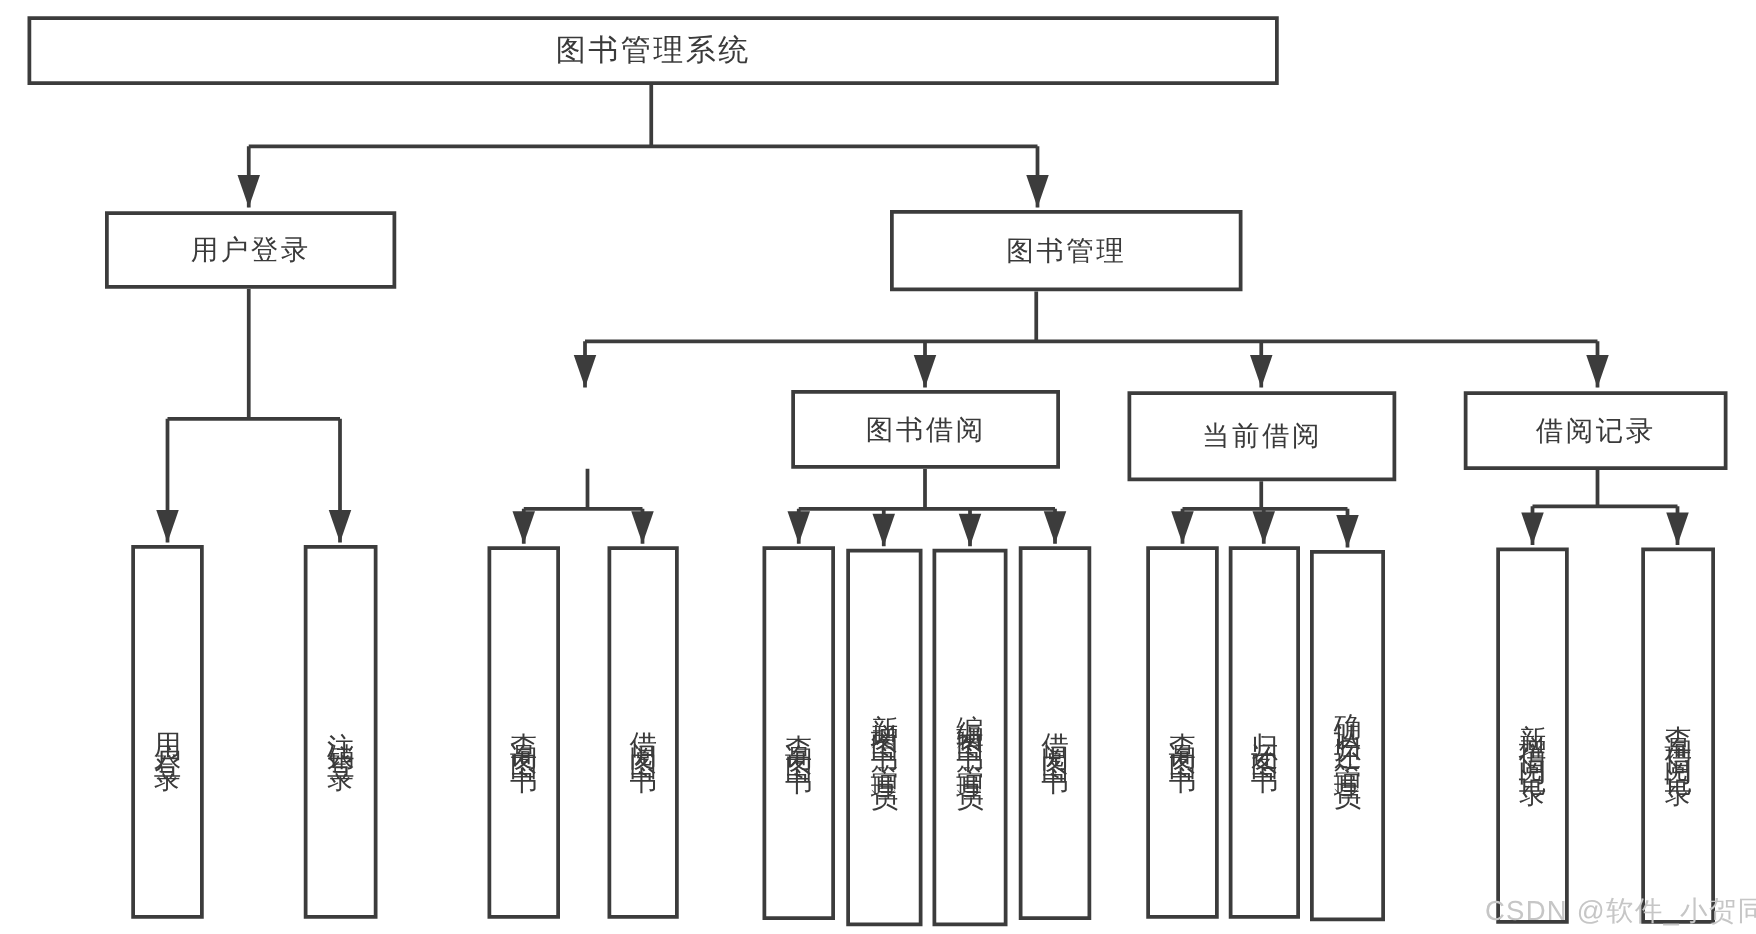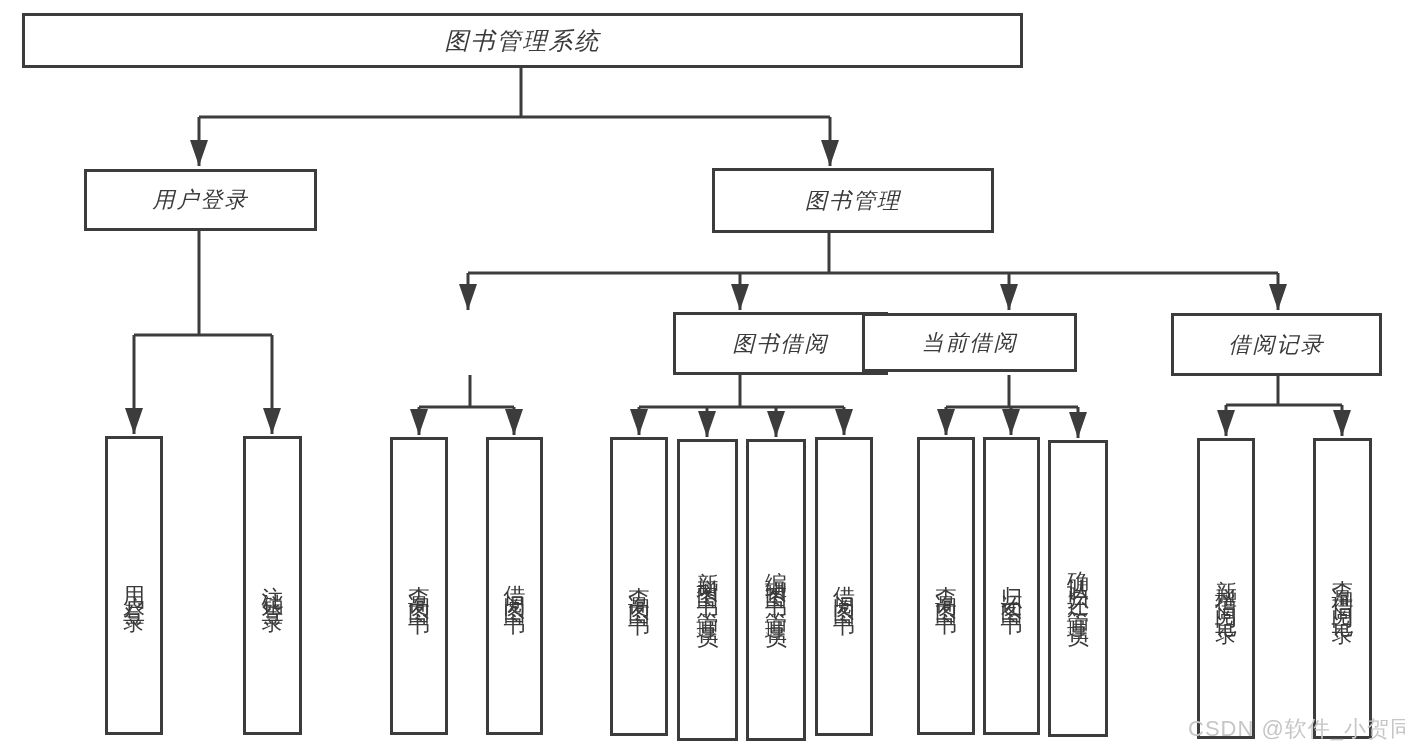--- a/index.html
+++ b/index.html
@@ -32,21 +32,20 @@
     align-items: center;
     justify-content: center;
     color: #3a3a3a;
     z-index: 2;
   }
   .box.hbox span {
     font-size: 22px;
     letter-spacing: 2px;
     white-space: nowrap;
     line-height: 1;
-    font-style: italic;
   }
   .box.root span {
     font-size: 24px;
     letter-spacing: 2px;
   }
   .box.vbox span {
     writing-mode: vertical-rl;
     text-orientation: mixed;
     font-size: 22px;
     letter-spacing: 9px;
@@ -125,24 +124,24 @@
     <span>图书管理系统</span>
   </div>
 
   <div class="box hbox" style="left:84px; top:169px; width:233px; height:62px;">
     <span>用户登录</span>
   </div>
   <div class="box hbox" style="left:712px; top:168px; width:282px; height:65px;">
     <span>图书管理</span>
   </div>
 
-  <div class="box hbox" style="left:633px; top:312px; width:215px; height:63px;margin-left:40px;">
+  <div class="box hbox" style="left:633px; top:312px; width:215px; height:63px;">
     <span>图书借阅</span>
   </div>
-  <div class="box hbox" style="left:862px; top:313px; width:215px; height:59px;">
+  <div class="box hbox" style="left:902px; top:313px; width:215px; height:72px;">
     <span>当前借阅</span>
   </div>
   <div class="box hbox" style="left:1171px; top:313px; width:211px; height:63px;">
     <span>借阅记录</span>
   </div>
 
   <div class="box vbox" style="left:105px; top:436px; width:58px; height:299px;">
     <span>用户登录</span>
   </div>
   <div class="box vbox" style="left:243px; top:436px; width:59px; height:299px;">

